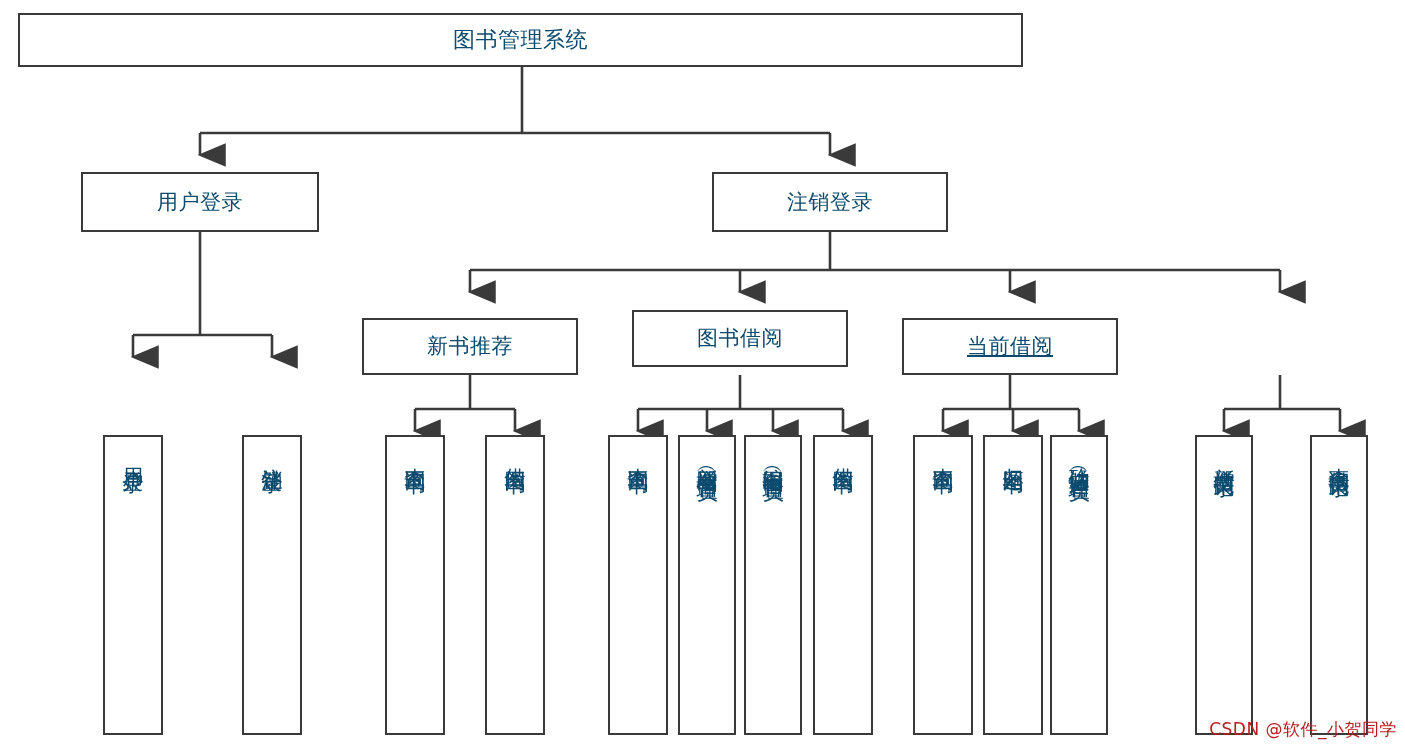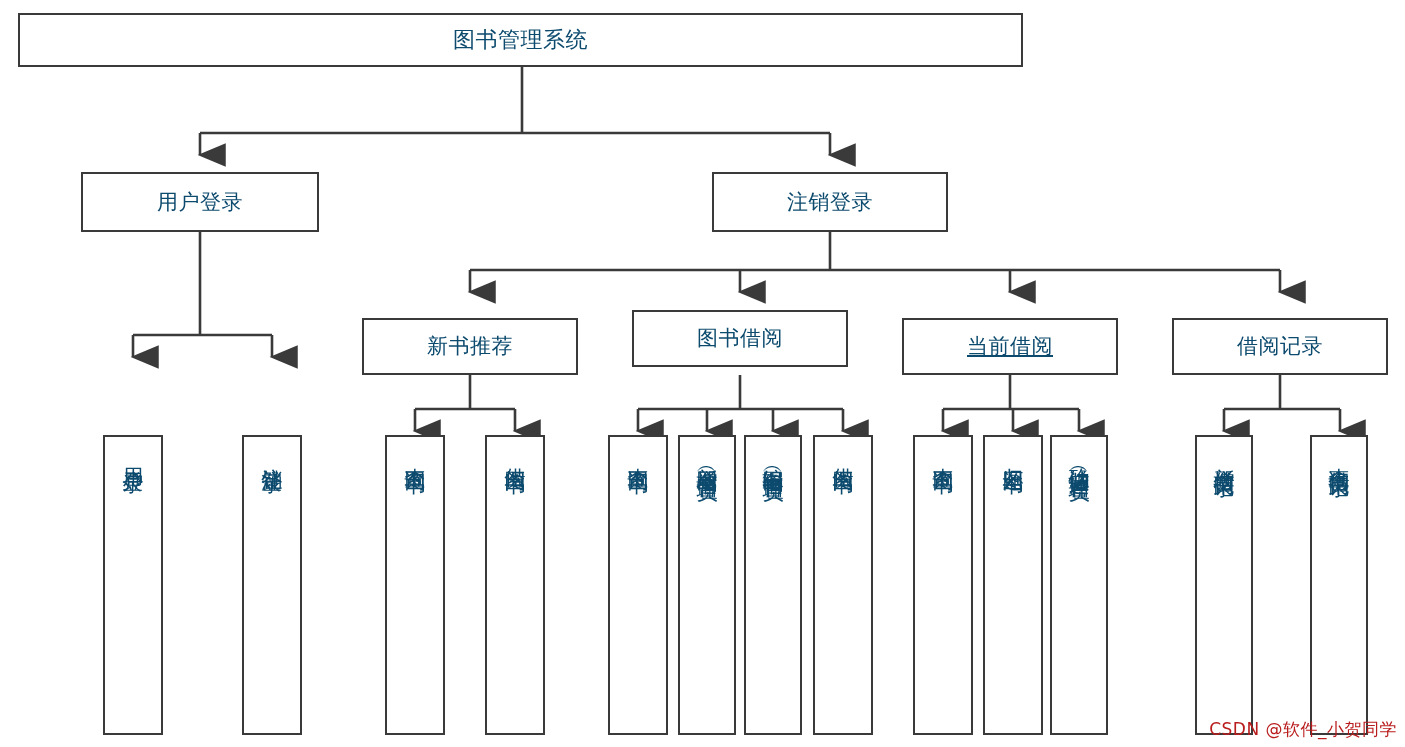--- a/index.html
+++ b/index.html
@@ -137,23 +137,20 @@
 
   <div class="node h" style="left: 362px; top: 318px; width: 216px; height: 57px;">
     <span class="label">新书推荐</span>
   </div>
   <div class="node h" style="left: 632px; top: 310px; width: 216px; height: 57px;">
     <span class="label">图书借阅</span>
   </div>
   <div class="node h" style="left: 902px; top: 318px; width: 216px; height: 57px; text-decoration: underline;">
     <span class="label">当前借阅</span>
   </div>
-  <div class="node h" style="left: 1172px; top: 318px; width: 216px; height: 57px;">
-    <span class="label">借阅记录</span>
-  </div>
 
   <div class="node v" style="left: 103px; top: 435px; width: 60px; height: 300px;">
     <span class="label">用户登录</span>
   </div>
   <div class="node v" style="left: 242px; top: 435px; width: 60px; height: 300px;">
     <span class="label">注销登录</span>
   </div>
 
   <div class="node v" style="left: 385px; top: 435px; width: 60px; height: 300px;">
     <span class="label">查询图书</span>

